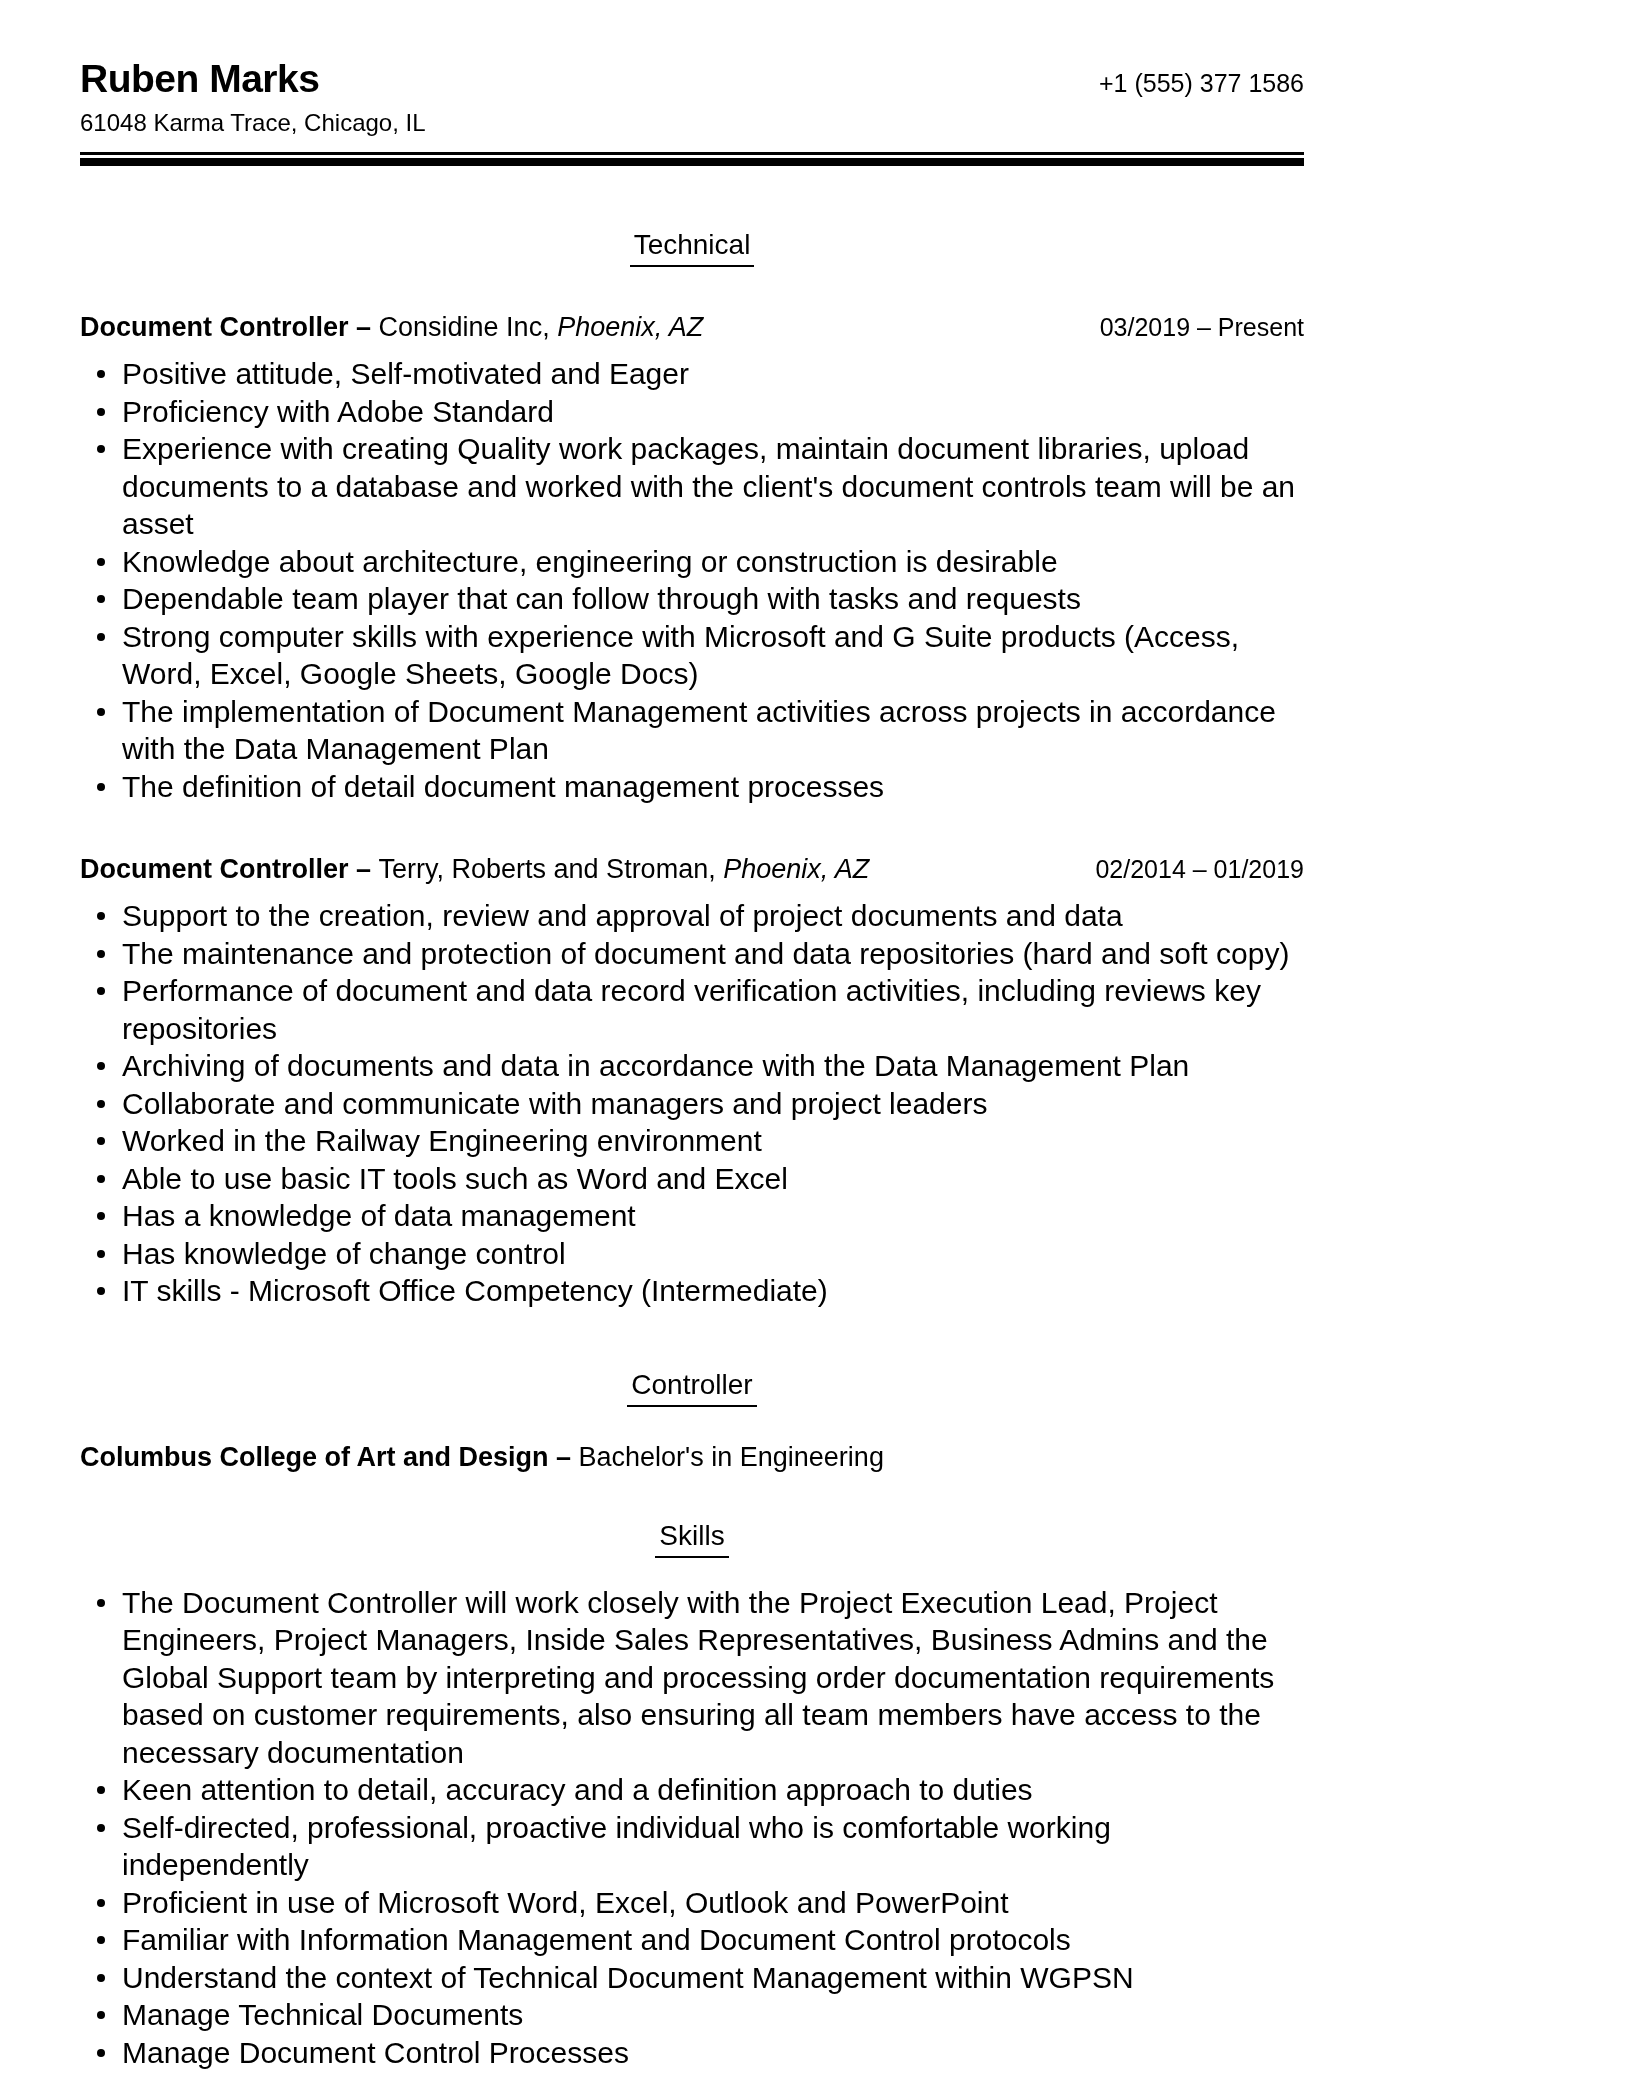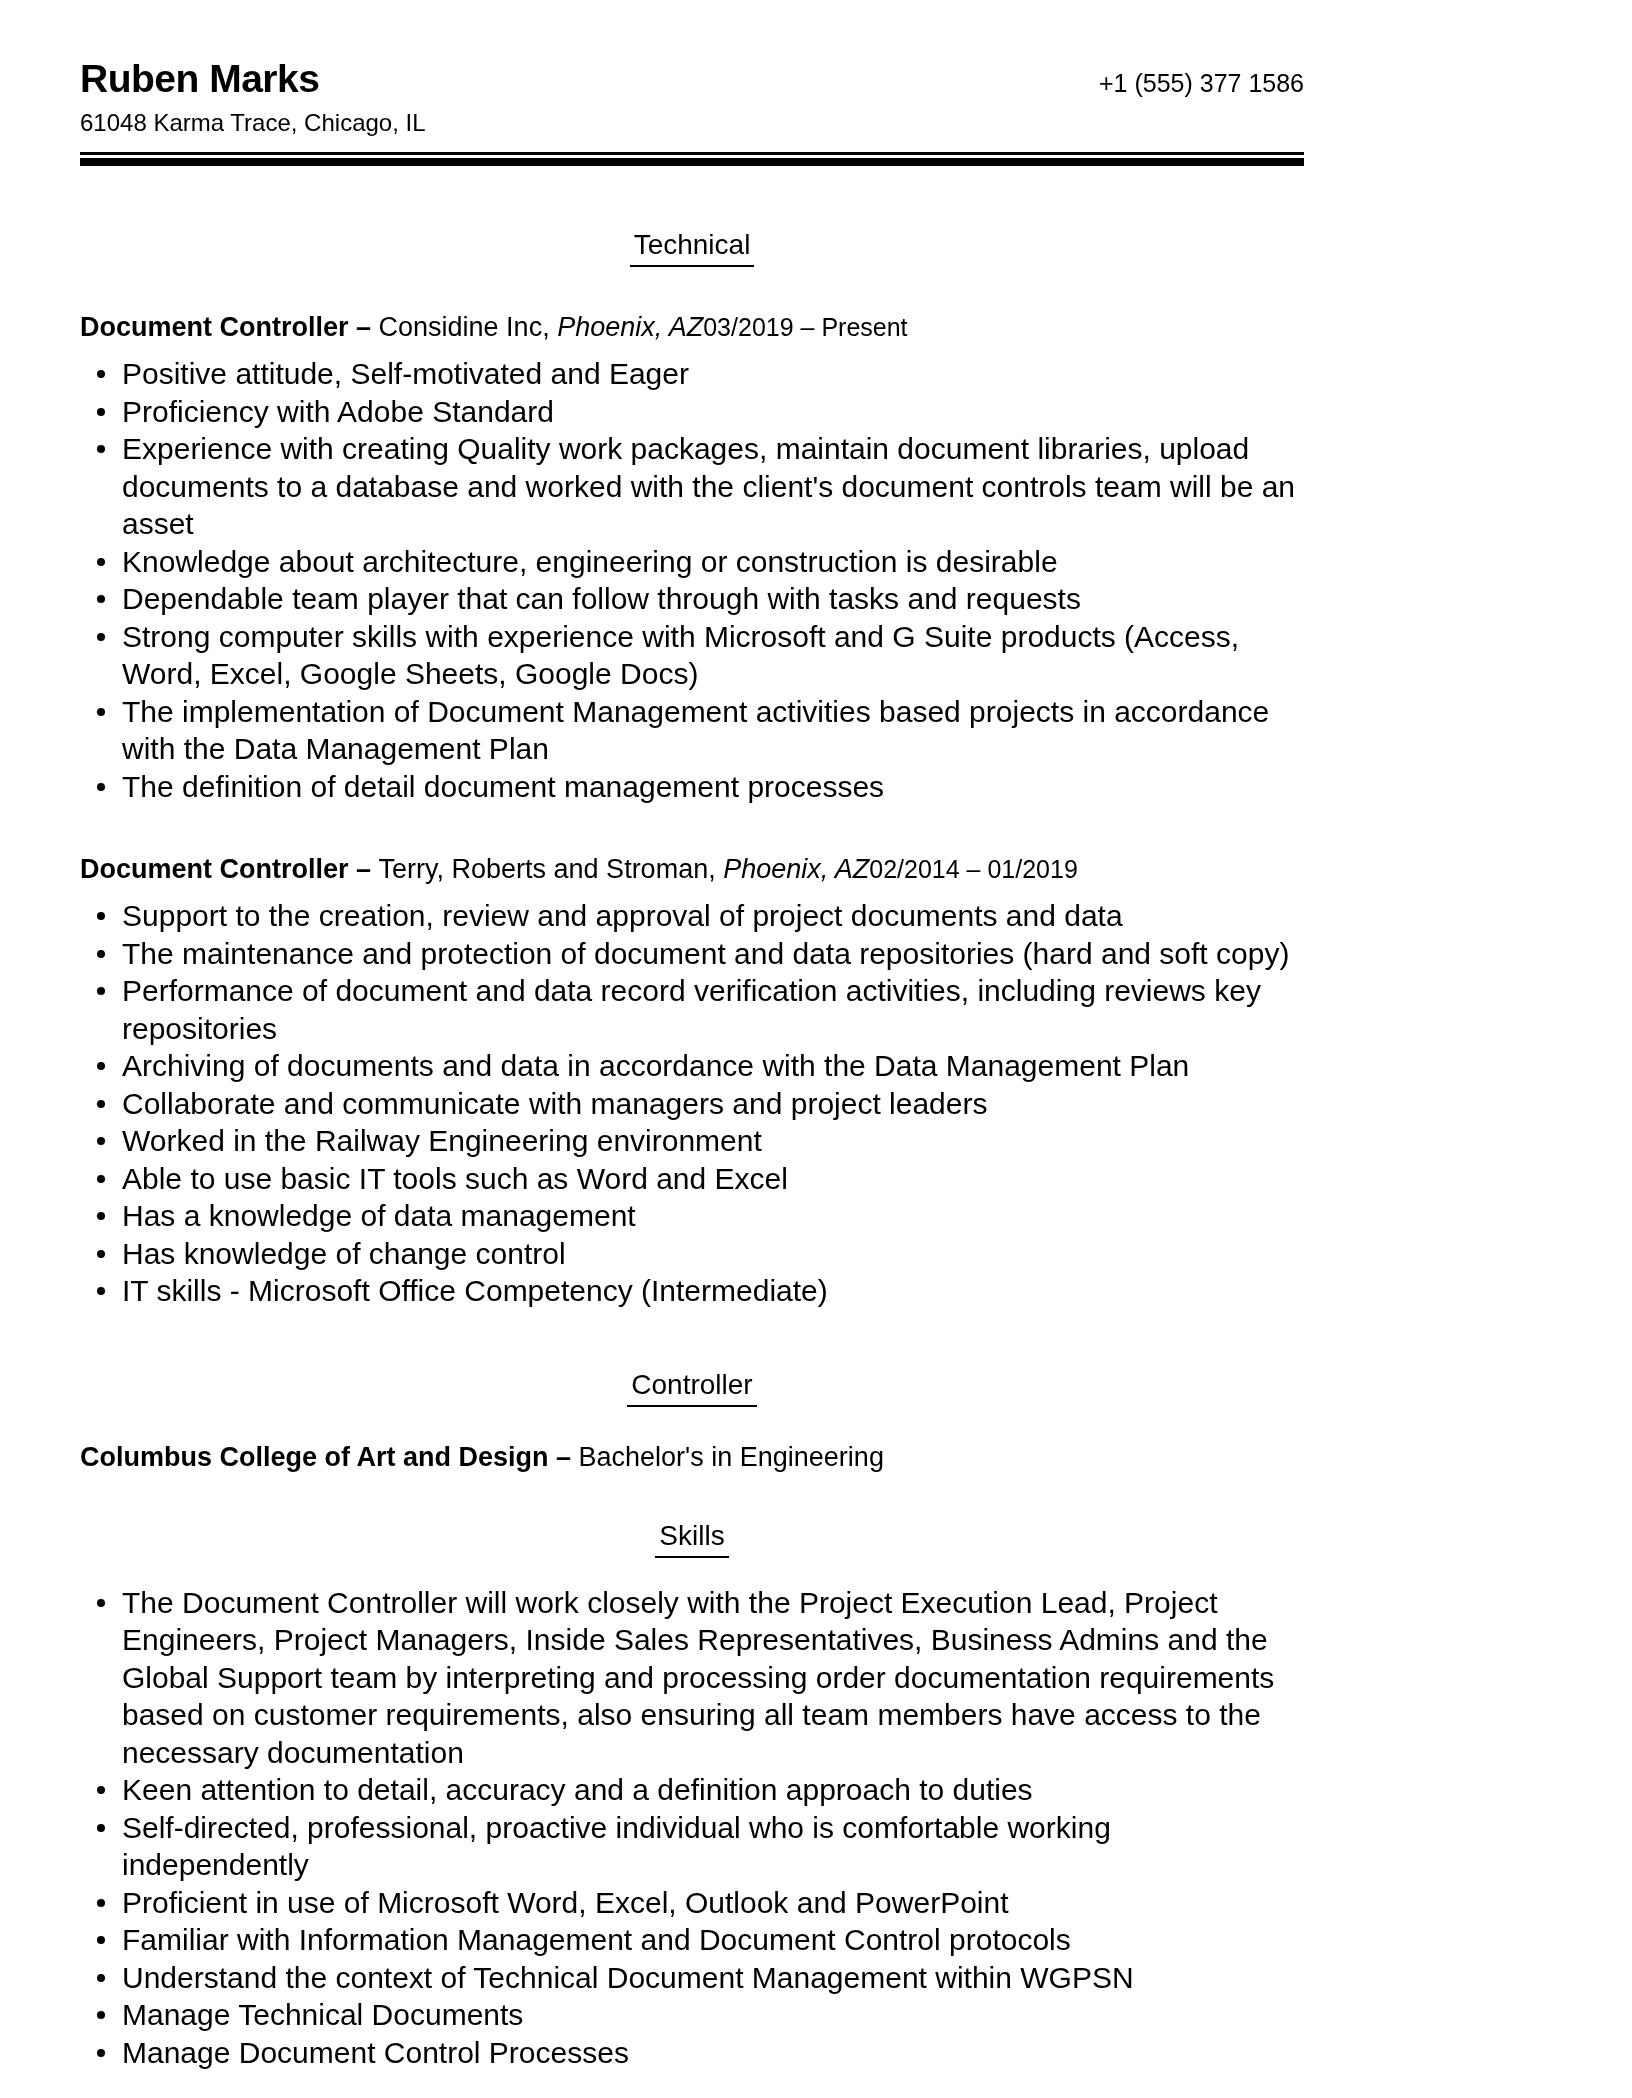--- a/index.html
+++ b/index.html
@@ -57,21 +57,21 @@
     padding: 0 4px 5px 4px;
     border-bottom: 2px solid #000;
   }
   .mt-exp   { margin-top: 64px; }
   .mt-edu   { margin-top: 60px; }
   .mt-skill { margin-top: 48px; }
 
   
   .job-row {
     display: flex;
-    justify-content: flex-start;
+    justify-content: space-between;
     align-items: baseline;
     margin-top: 44px;
   }
   .job-row.second { margin-top: 48px; }
   .job-left { font-size: 27px; line-height: 32px; }
   .job-role { font-weight: bold; }
   .job-loc  { font-style: italic; }
   .job-dates { font-size: 25px; white-space: nowrap; }
 
   
@@ -143,21 +143,21 @@
       <li>Proficiency with Adobe Standard</li>
 
       <li>Experience with creating Quality work packages, maintain document libraries, upload documents to a database and worked with the client's document controls team will be an asset</li>
 
       <li>Knowledge about architecture, engineering or construction is desirable</li>
 
       <li>Dependable team player that can follow through with tasks and requests</li>
 
       <li>Strong computer skills with experience with Microsoft and G Suite products (Access, Word, Excel, Google Sheets, Google Docs)</li>
 
-      <li>The implementation of Document Management activities based projects in accordance with the Data Management Plan</li>
+      <li>The implementation of Document Management activities across projects in accordance with the Data Management Plan</li>
 
       <li>The definition of detail document management processes</li>
     </ul>
 
   <div class="job-row second">
     <div class="job-left">
       <span class="job-role">Document Controller – </span><span>Terry, Roberts and Stroman, </span><span class="job-loc">Phoenix, AZ</span>
     </div>
     <div class="job-dates">02/2014 – 01/2019</div>
   </div>

